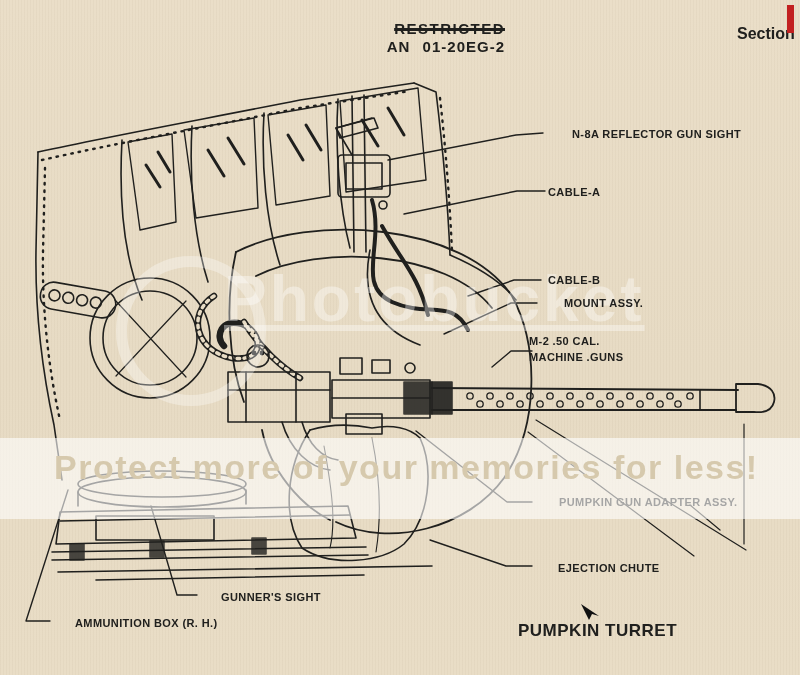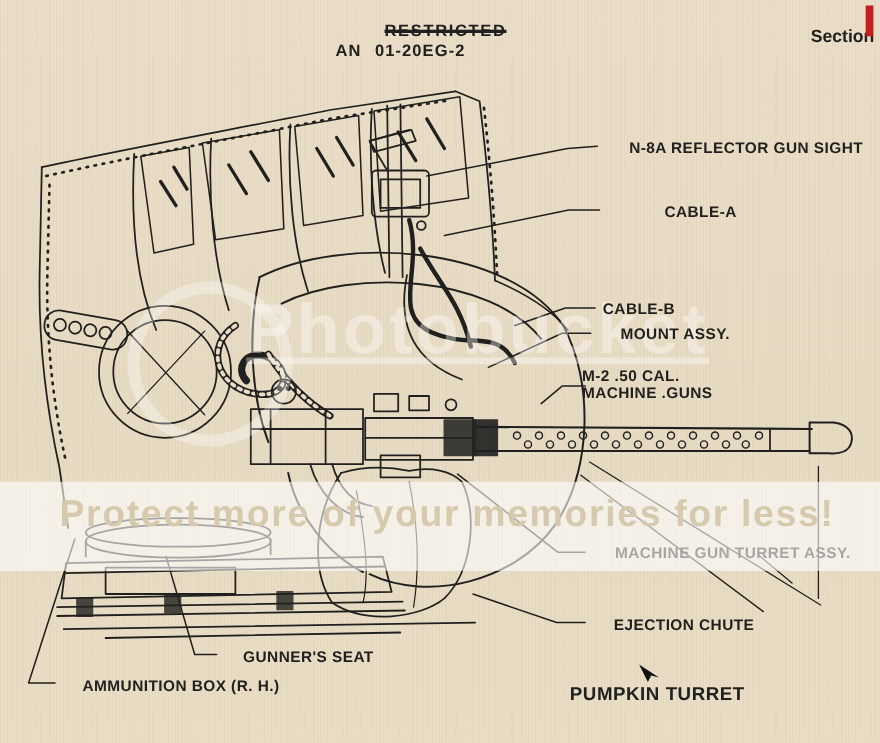--- a/index.html
+++ b/index.html
@@ -8,37 +8,37 @@
     background:#e8dcc5;
     background-image:
       repeating-linear-gradient(90deg, rgba(120,100,70,0.045) 0 1px, transparent 1px 3px),
       linear-gradient(180deg,#eadec8 0%, #e7dbc4 55%, #e9ddc6 100%);
     font-family:"Liberation Sans", sans-serif;
     color:#20201e;
   }
   .abs{position:absolute;}
   
   .stamp{
-    left:305px;top:20px;width:200px;text-align:center;
+    left:305px;top:20px;width:200px;text-align:right;
     font-weight:bold;font-size:15px;letter-spacing:1.5px;
     text-decoration:line-through;text-decoration-thickness:2.5px;
   }
   .docnum{
-    left:305px;top:38px;width:200px;text-align:left;
+    left:305px;top:38px;width:200px;text-align:right;
     font-weight:bold;font-size:15px;letter-spacing:1px;word-spacing:7px;
   }
   .section{
     left:737px;top:25px;font-weight:bold;font-size:16px;white-space:nowrap;
   }
   .redtab{left:787px;top:5px;width:7px;height:28px;background:#c22020;}
   
   #art{left:0;top:0;z-index:1;}
   
   .callout{
-    font-weight:bold;font-size:14px;letter-spacing:.4px;white-space:nowrap;
+    font-weight:bold;font-size:11px;letter-spacing:.4px;white-space:nowrap;
     z-index:4;line-height:16px;padding-left:20px;
   }
   .callout.under-band{z-index:2;} 
   .caption{
     left:518px;top:621px;font-weight:bold;font-size:17px;letter-spacing:.5px;
     z-index:4;white-space:nowrap;
   }
   
   .pb-circle{
     left:116px;top:256px;width:150px;height:150px;border-radius:50%;
@@ -219,30 +219,30 @@
     <polyline points="532,502 507,502 416,431"></polyline>
     <polyline points="532,566 506,566 430,540"></polyline>
     <polyline points="197,595 177,595 151,506"></polyline>
     <polyline points="50,621 26,621 68,490"></polyline>
   </g>
 
   <path d="M581,604 l8,16 l3,-6 l7,2 z" fill="#111" stroke="none"></path>
 </svg>
 
 <div class="abs callout" style="left:552px;top:126px">N-8A REFLECTOR GUN SIGHT</div>
-<div class="abs callout" style="left:584px;top:184px">CABLE-A</div>
+<div class="abs callout" style="left:528px;top:184px">CABLE-A</div>
 <div class="abs callout" style="left:528px;top:272px">CABLE-B</div>
 <div class="abs callout" style="left:544px;top:295px">MOUNT ASSY.</div>
 <div class="abs callout" style="left:509px;top:333px">
   <span>M-2 .50 CAL.</span><br>
   <span>MACHINE .GUNS</span>
 </div>
-<div class="abs callout under-band" style="left:539px;top:494px">MACHINE GUN TURRET ASSY.</div>
+<div class="abs callout under-band" style="left:539px;top:494px">PUMPKIN GUN ADAPTER ASSY.</div>
 <div class="abs callout" style="left:538px;top:560px">EJECTION CHUTE</div>
-<div class="abs callout" style="left:201px;top:589px">GUNNER'S SEAT</div>
+<div class="abs callout" style="left:201px;top:589px">GUNNER'S SIGHT</div>
 <div class="abs callout" style="left:55px;top:615px">AMMUNITION BOX (R. H.)</div>
 
 <div class="abs caption">PUMPKIN TURRET</div>
 
 <div class="abs pb-circle"></div>
 <div class="abs pb-text">Photobucket</div>
 <div class="abs band">
   <div class="band-text">Protect more of your memories for less!</div>
 </div>
 

